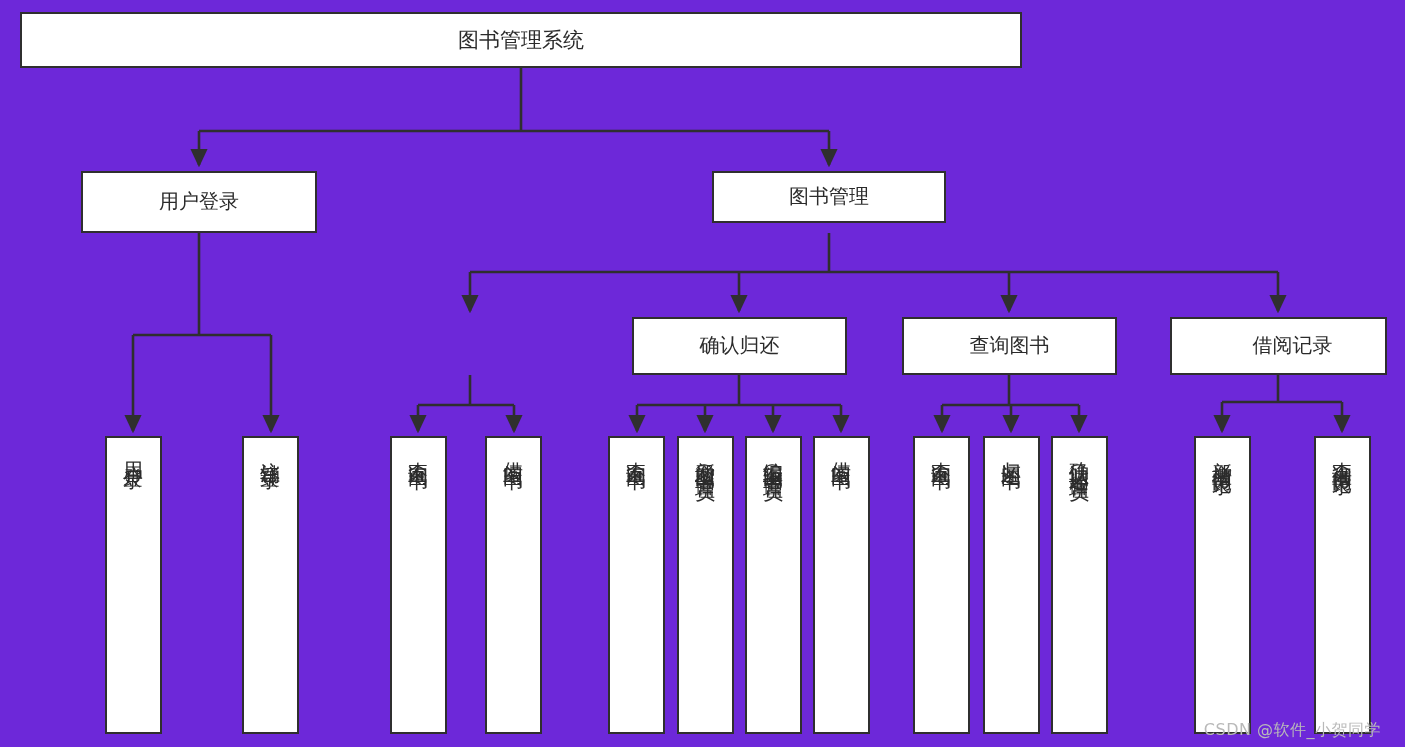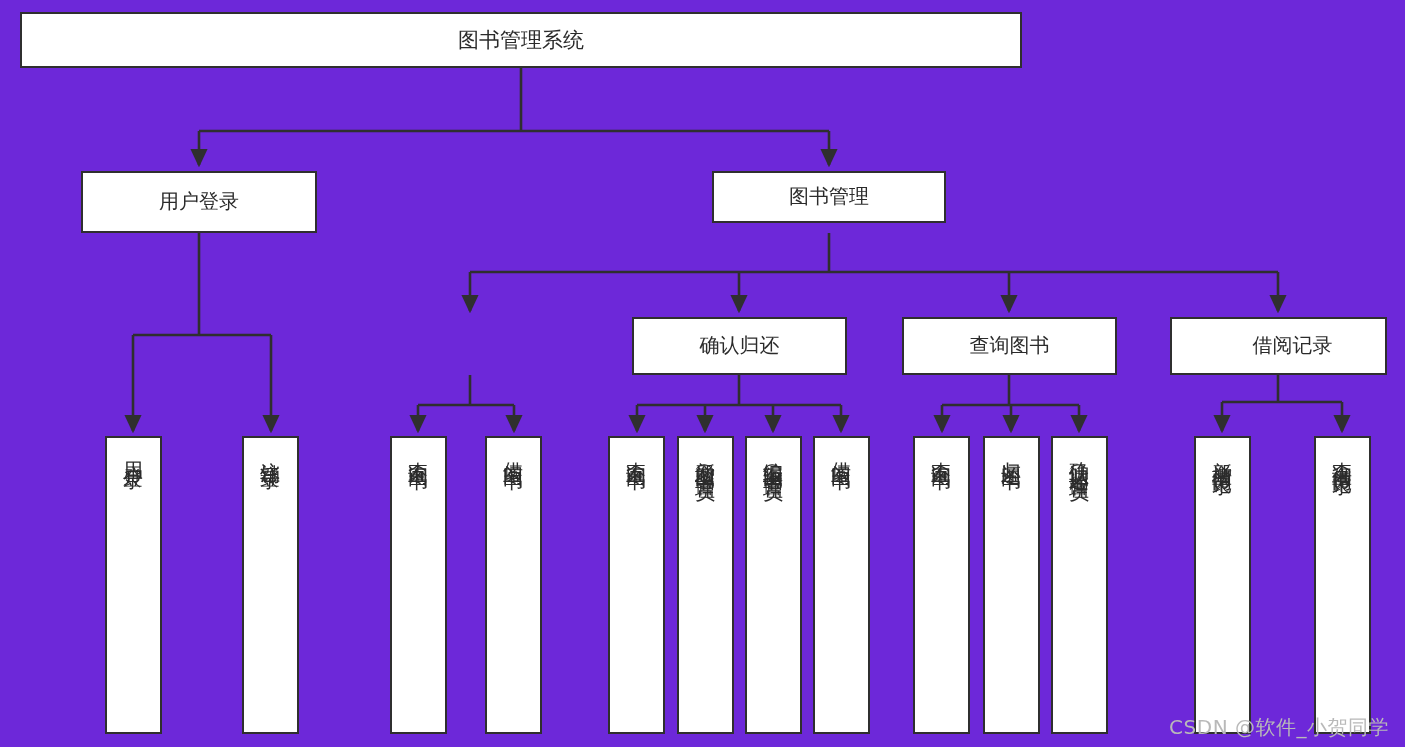--- a/index.html
+++ b/index.html
@@ -57,23 +57,23 @@
   .leaf .node-label {
     writing-mode: vertical-rl;
     text-orientation: upright;
     font-size: 20px;
     letter-spacing: 3px;
     line-height: 1;
     white-space: pre;
   }
   #watermark {
     position: absolute;
-    right: 16px;
+    right: 24px;
     bottom: 6px;
-    font-size: 20px;
+    font-size: 16px;
     color: #b9b9b9;
     letter-spacing: 0.5px;
     z-index: 6;
     white-space: nowrap;
     margin-left: 16px;
   }
 </style>
 </head>
 <body>
 

